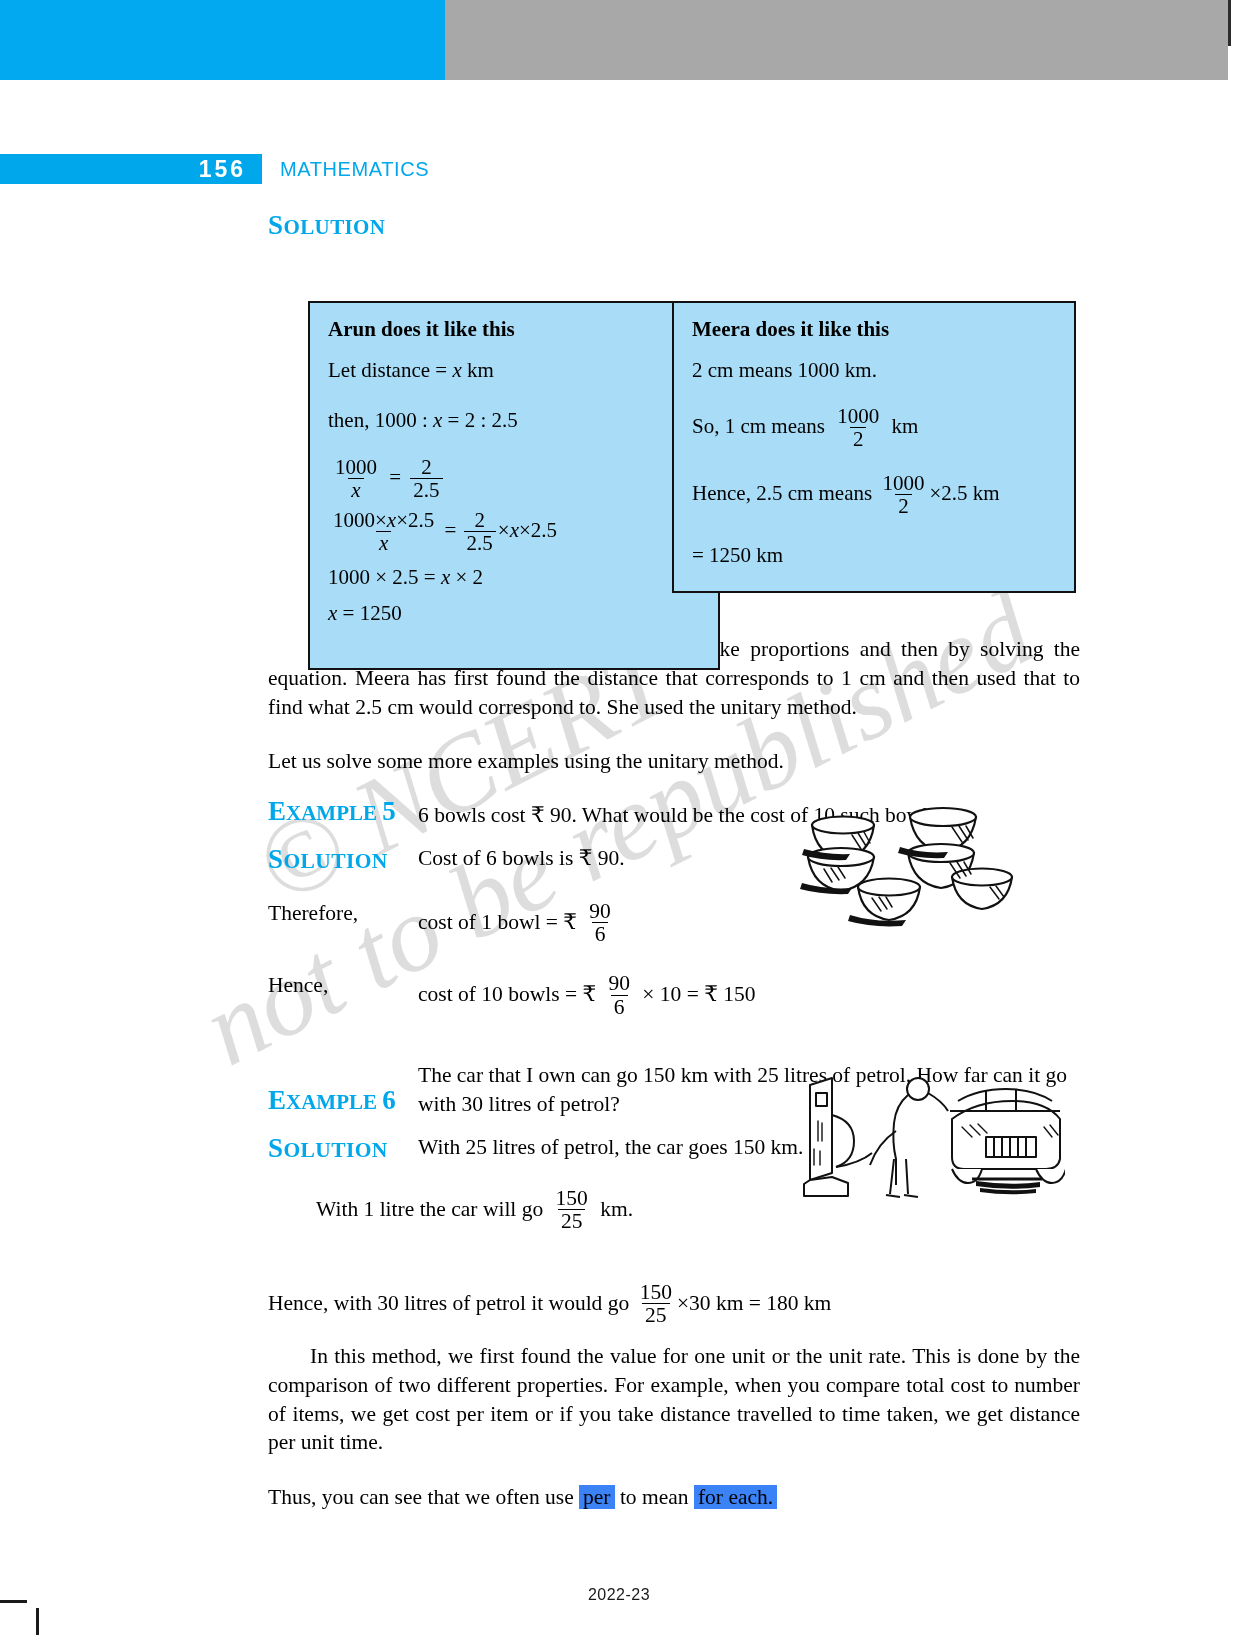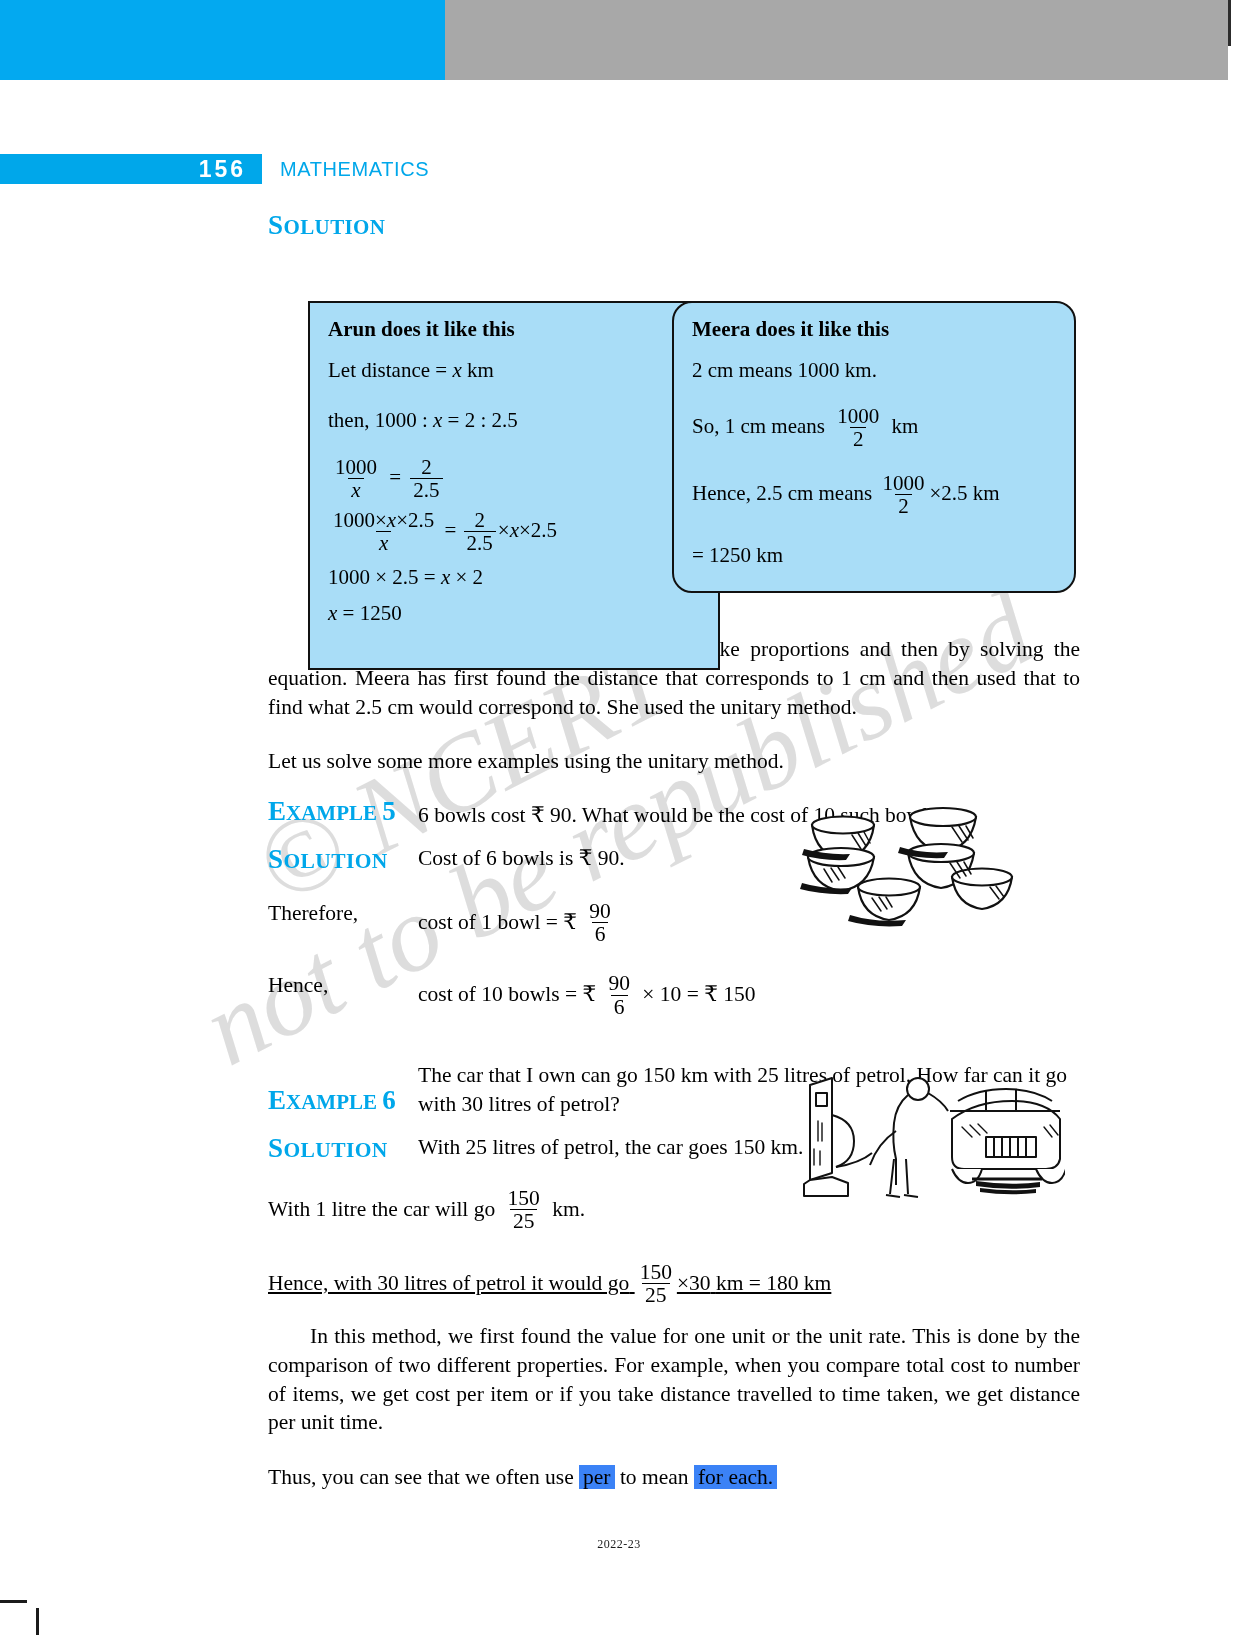--- a/index.html
+++ b/index.html
@@ -88,21 +88,21 @@
 
   
   .boxrow { position: relative; margin-top: 14px; height: 368px; }
   .mbox {
     position: absolute;
     background: #a9ddf7;
     border: 2px solid #111;
     padding: 14px 16px 10px 18px;
   }
   .box-arun { left: 40px; top: 46px; width: 412px; height: 369px; }
-  .box-meera { left: 404px; top: 46px; width: 404px; height: 292px; border-radius: 20px; }
+  .box-meera { left: 404px; top: 46px; width: 404px; height: 292px; }
   .box-title {
     font-weight: 700; font-size: 21px; color: #000;
     margin-bottom: 14px;
   }
   .boxline { font-size: 21px; color: #000; margin-bottom: 8px; line-height: 1.35; }
   .spacer-sm { height: 14px; }
   i.v { font-style: italic; }
 
   
   .frac {
@@ -150,24 +150,24 @@
 
   .hl { background: #3b82f6; padding: 0 4px; }
 
   
   .ill { position: absolute; z-index: 6; }
   .ill-bowls { left: 800px; top: 805px; width: 250px; height: 125px; }
   .ill-petrol { left: 800px; top: 1075px; width: 265px; height: 125px; }
 
   
   .footer {
-    position: absolute; left: 0; top: 1537px; width: 1238px;
+    position: absolute; left: 0; top: 1586px; width: 1238px;
     text-align: center;
-    font-family: Liberation Serif, serif;
-    font-size: 12px; color: #1a1a1a; letter-spacing: 0.5px;
+    font-family: Liberation Sans, sans-serif;
+    font-size: 16px; color: #1a1a1a; letter-spacing: 0.5px;
   }
 </style>
 </head>
 <body>
 
 <div id="page">
 
   <div class="crop crop-tl-v"></div>
   <div class="crop crop-tl-h"></div>
   <div class="crop crop-bl-h"></div>
@@ -395,31 +395,31 @@
     </div>
 
     <div class="solrow">
       <div class="sol-lead heading-sc">
         <span class="cap">S</span><span>OLUTION</span>
       </div>
       <div class="sol-body">With 25 litres of petrol, the car goes 150 km.</div>
     </div>
 
     <div class="calcrow" style="margin-top:24px;">
-      <div class="calc-body" style="flex:1 1 100%;">
+      <div class="calc-body" style="flex:1 1 100%;margin-left:48px;">
         <span>With 1 litre the car will go</span>
         <span class="frac">
           <span class="num">150</span>
           <span class="den">25</span>
         </span>
         <span>km.</span>
       </div>
     </div>
 
-    <div class="calcrow" style="margin-top:28px;text-decoration:underline;">
+    <div class="calcrow" style="margin-top:48px;">
       <div class="calc-body" style="flex:1 1 100%;">
         <span>Hence, with 30 litres of petrol it would go</span>
         <span class="frac tight">
           <span class="num">150</span>
           <span class="den">25</span>
         </span><span>×30</span>
         <span>km = 180 km</span>
       </div>
     </div>
 

